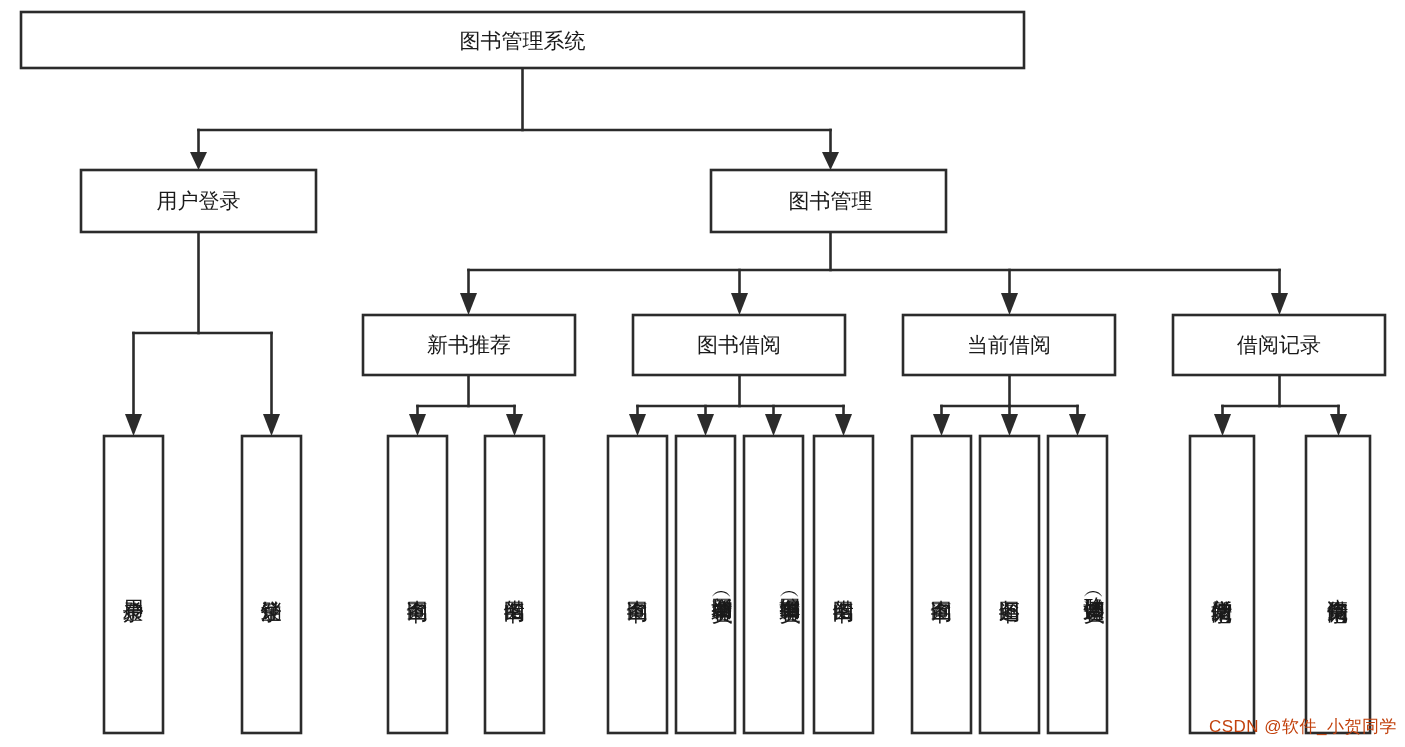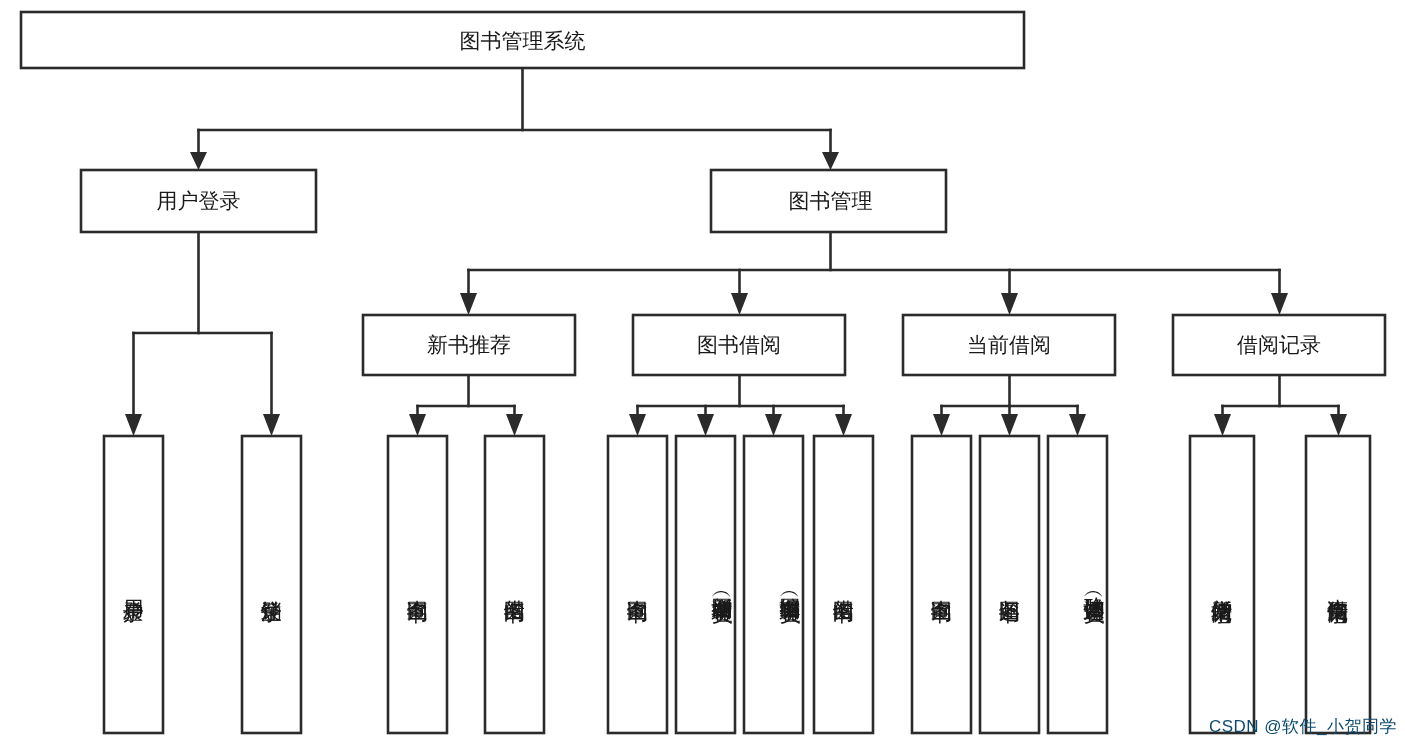--- a/index.html
+++ b/index.html
@@ -63,21 +63,21 @@
     letter-spacing: 1px;
     white-space: nowrap;
     pointer-events: none;
   }
   .watermark {
     position: absolute;
     right: 8px;
     bottom: 6px;
     font-family: "Liberation Sans", "DejaVu Sans", sans-serif;
     font-size: 17px;
-    color: #0c4a6e;
+    color: #c2410c;
     letter-spacing: 0.5px;
     white-space: nowrap;
   }
 </style>
 </head>
 <body>
 
 <div id="diagram-root">
 
   <svg id="tree-svg" viewBox="0 0 1405 747">

